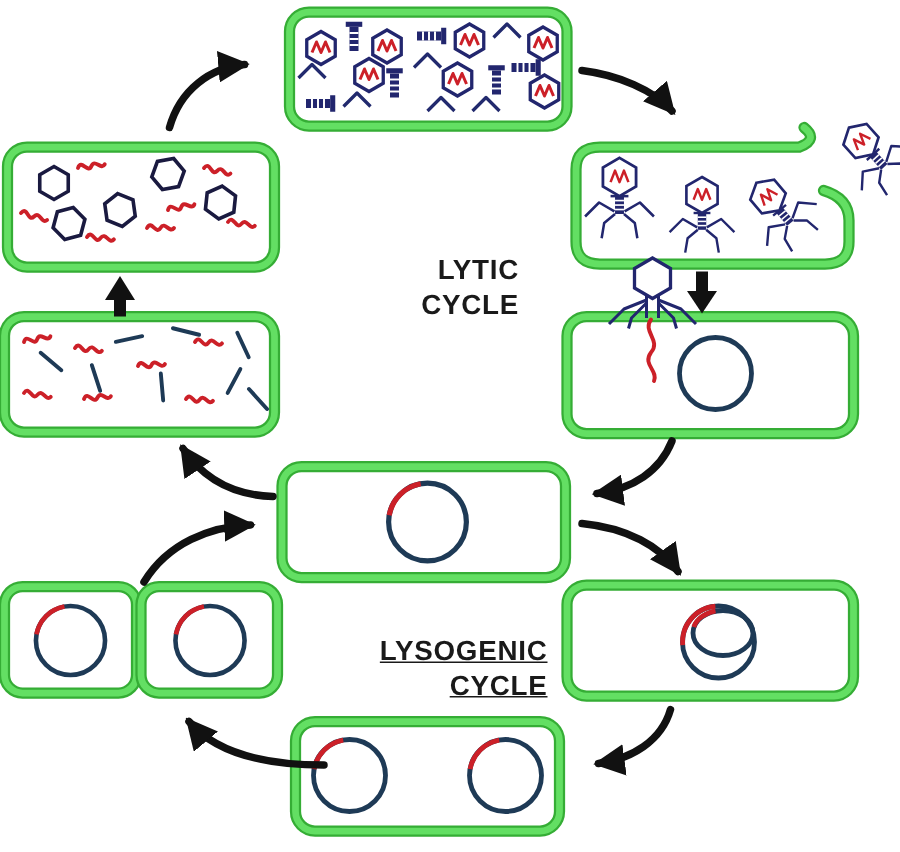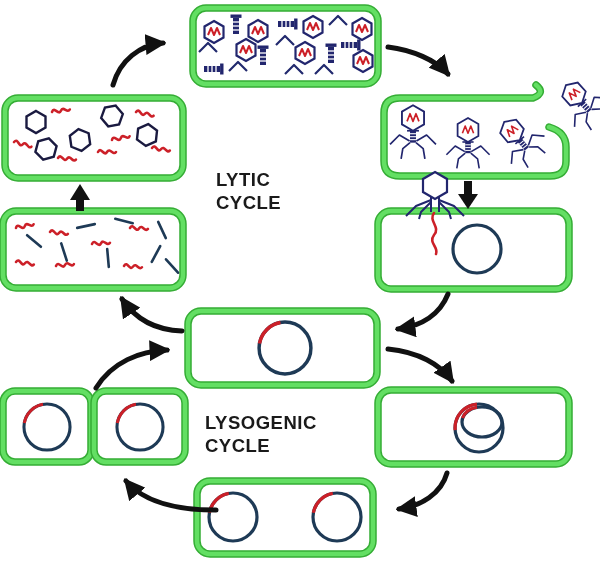--- a/index.html
+++ b/index.html
@@ -1,23 +1,23 @@
 <!DOCTYPE html>
 <html style="--background: #ffffff; --cell-membrane-green: #63df63; --cell-membrane-edge: #35ad35; --phage-dna-red: #cc2028; --host-dna-blue: #1e3a56; --phage-body-navy: #22266e; --arrow-black: #111111; --label-text: #1a1a1a;"><head>
 <meta charset="utf-8">
 <style>
   html,body{margin:0;padding:0;background:#fff;}
   #stage{position:relative;width:600px;height:568px;background:var(--background,#fff);
          font-family:"Liberation Sans",sans-serif;overflow:hidden;}
   #art{position:absolute;left:0;top:0;}
-  .cycle-label{position:absolute;text-align:left;font-weight:bold;
+  .cycle-label{position:absolute;text-align:right;font-weight:bold;
                font-size:18.5px;line-height:23px;color:var(--label-text,#1a1a1a);
                letter-spacing:0.5px;}
   #lytic-label{left:216px;top:168px;width:130px;}
-  #lysogenic-label{left:205px;top:411px;width:160px;}
+  #lysogenic-label{left:205px;top:422px;width:160px;text-decoration:underline;}
   
   .mem-d{fill:#ffffff;stroke:var(--cell-membrane-edge,#35ad35);stroke-width:7.5;}
   .mem-l{fill:none;stroke:var(--cell-membrane-green,#63df63);stroke-width:4.5;}
   .memp-d{fill:none;stroke:var(--cell-membrane-edge,#35ad35);stroke-width:7.5;stroke-linecap:round;}
   .memp-l{fill:none;stroke:var(--cell-membrane-green,#63df63);stroke-width:4.5;stroke-linecap:round;}
   .dna-r{stroke:var(--phage-dna-red,#cc2028);fill:none;stroke-width:2.6;stroke-linecap:round;}
   .dna-b{stroke:var(--host-dna-blue,#1e3a56);fill:none;stroke-width:2.6;stroke-linecap:round;}
   .chr{stroke:var(--host-dna-blue,#1e3a56);fill:none;stroke-width:3.2;}
   .chr-red{stroke:var(--phage-dna-red,#cc2028);fill:none;stroke-width:3.2;}
   .hex{fill:#ffffff;stroke:var(--phage-body-navy,#22266e);stroke-width:2.2;}

